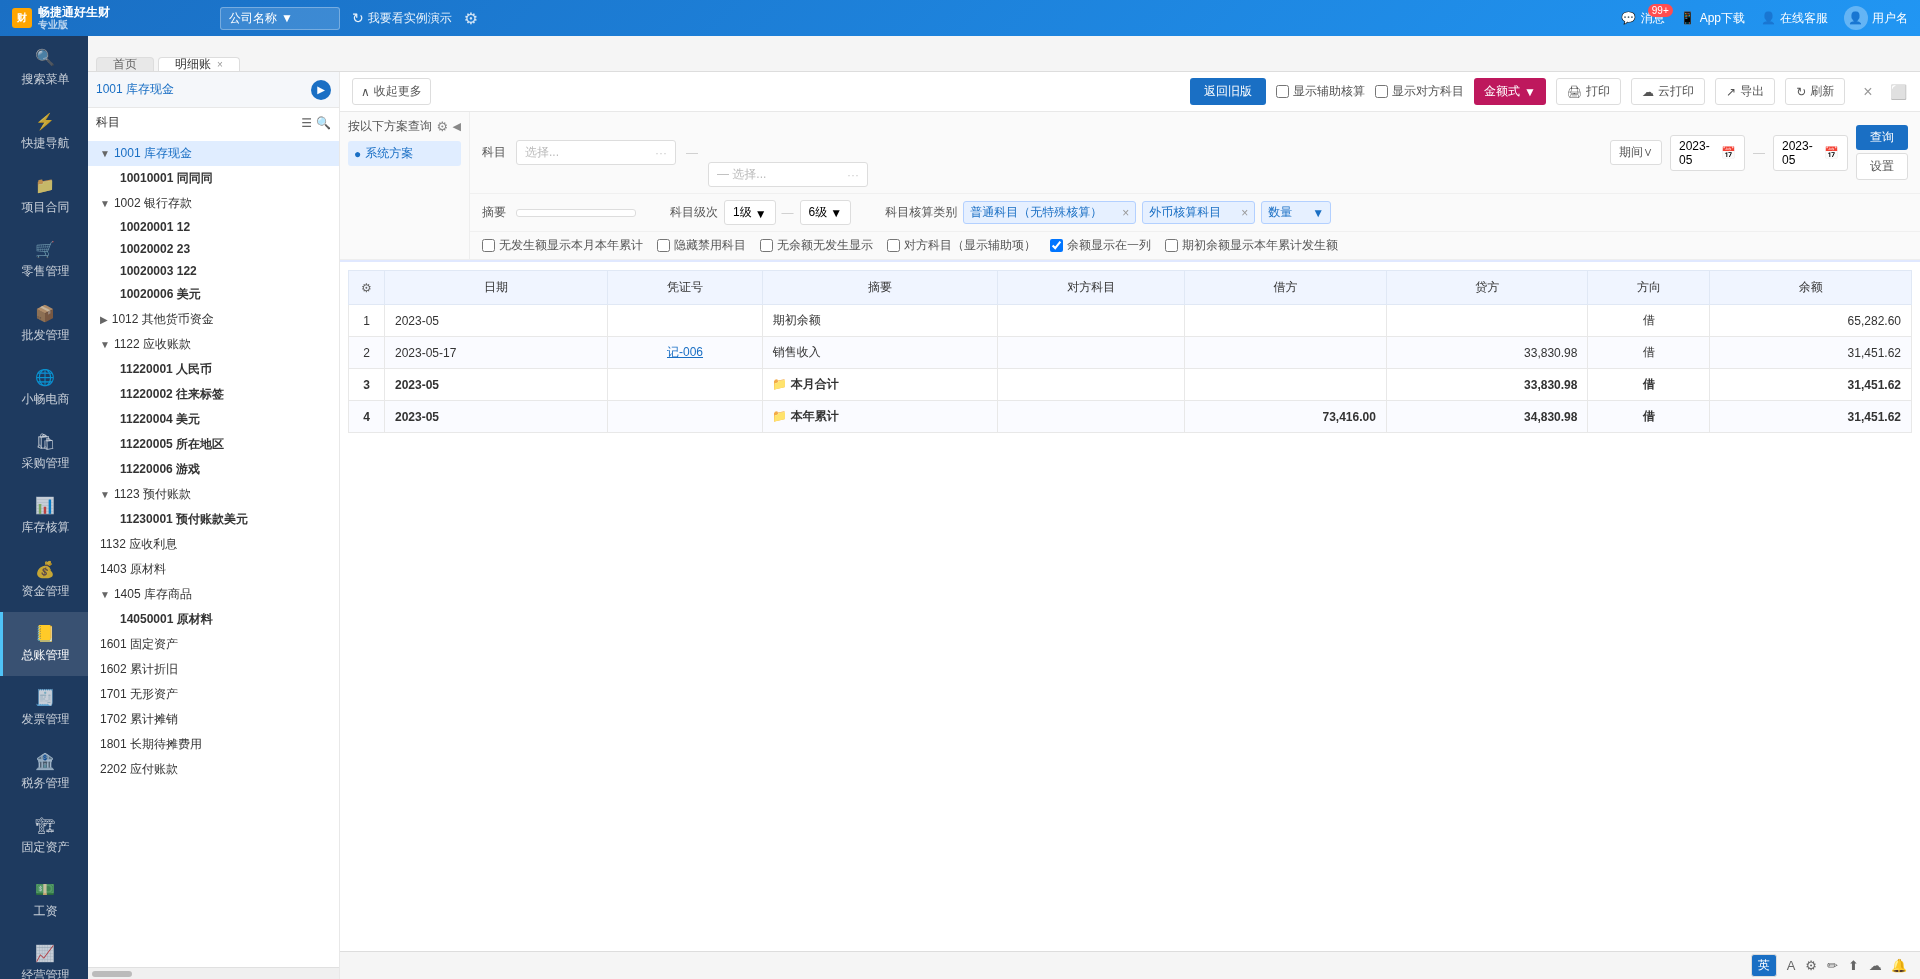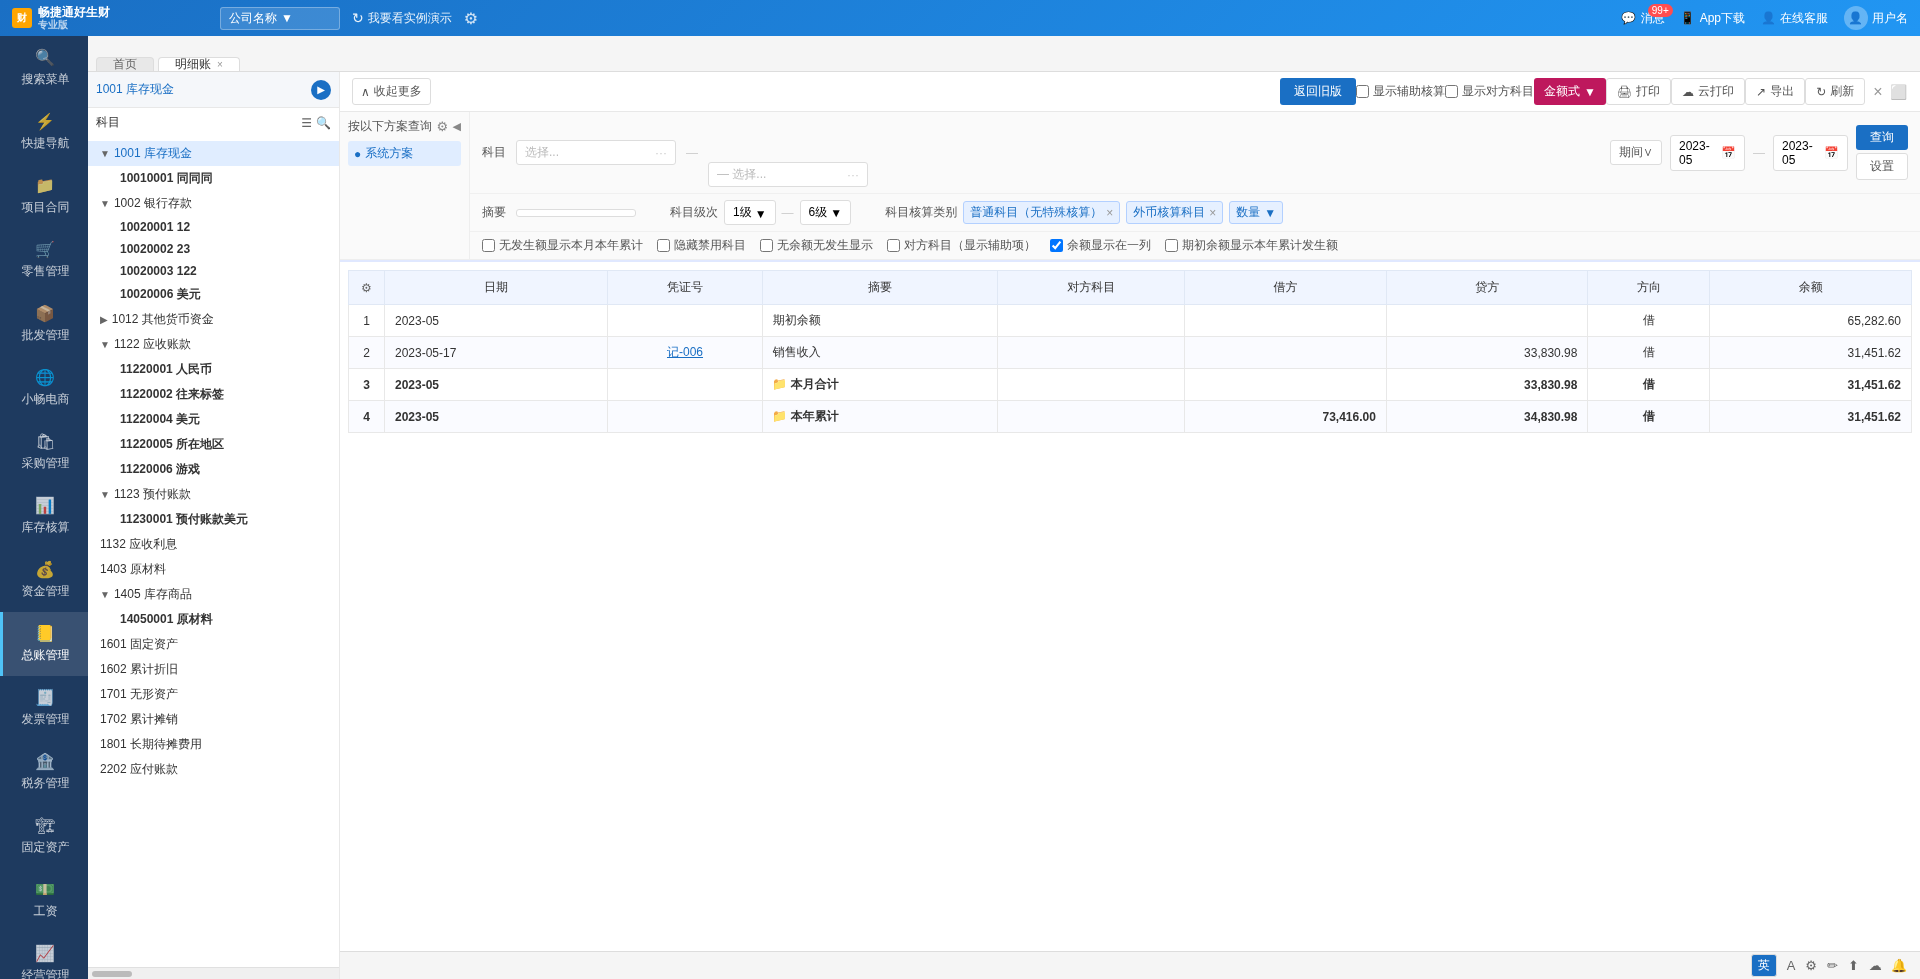--- a/index.html
+++ b/index.html
@@ -128,21 +128,21 @@
     .scroll-bar-area { height: 12px; background: #f0f0f0; border-top: 1px solid #e0e0e0; display: flex; align-items: center; padding: 0 4px; }
 
     
     .right-panel { flex: 1; display: flex; flex-direction: column; overflow: hidden; background: white; }
     .btn-primary { background: #1a6fc4; color: white; border: none; border-radius: 3px; padding: 5px 14px; cursor: pointer; font-size: 12px; }
     .btn-default { background: white; color: #555; border: 1px solid #ddd; border-radius: 3px; padding: 4px 10px; cursor: pointer; font-size: 12px; display: flex; align-items: center; gap: 4px; }
     .btn-dropdown { display: flex; align-items: center; gap: 4px; background: #be185d; color: white; border: none; border-radius: 3px; padding: 5px 10px; cursor: pointer; font-size: 12px; }
     .checkbox-item { display: flex; align-items: center; gap: 4px; font-size: 12px; color: #555; cursor: pointer; }
     .close-btn { color: #999; font-size: 16px; cursor: pointer; padding: 0 8px; }
     .filter-tag {
-      display: flex; align-items: center; gap: 4px;
+      display: flex; align-items: center; gap: 20px;
       background: #e6f0ff; border: 1px solid #b3d0ff;
       border-radius: 3px; padding: 2px 6px;
       color: #1a6fc4; font-size: 11px;
     }
     .filter-tag .remove { cursor: pointer; color: #999; }
     .btn-search { background: #1a6fc4; color: white; border: none; border-radius: 3px; padding: 4px 14px; cursor: pointer; font-size: 12px; }
     .btn-settings { background: white; color: #555; border: 1px solid #ddd; border-radius: 3px; padding: 4px 6px; cursor: pointer; font-size: 12px; }
 
     
     .table-area { flex: 1; overflow-y: auto; padding: 8px; }
@@ -452,21 +452,21 @@
 
       <div class="right-panel">
 
         <div style="display:flex;align-items:center;padding:6px 12px;border-bottom:1px solid #e8e8e8;background:white;gap:8px;flex-shrink:0;position:relative;">
 
           <div class="collapse-btn">
             <span>∧</span>
             <span>收起更多</span>
           </div>
 
-          <div style="margin-left:auto;display:flex;align-items:center;">
+          <div style="margin-left:auto;display:flex;align-items:center;gap:10px;">
             <button class="btn-primary">返回旧版</button>
             <label class="checkbox-item">
               <input type="checkbox" style="">
               <span>显示辅助核算</span>
             </label>
             <label class="checkbox-item">
               <input type="checkbox" style="">
               <span>显示对方科目</span>
             </label>
             <div class="btn-dropdown">

